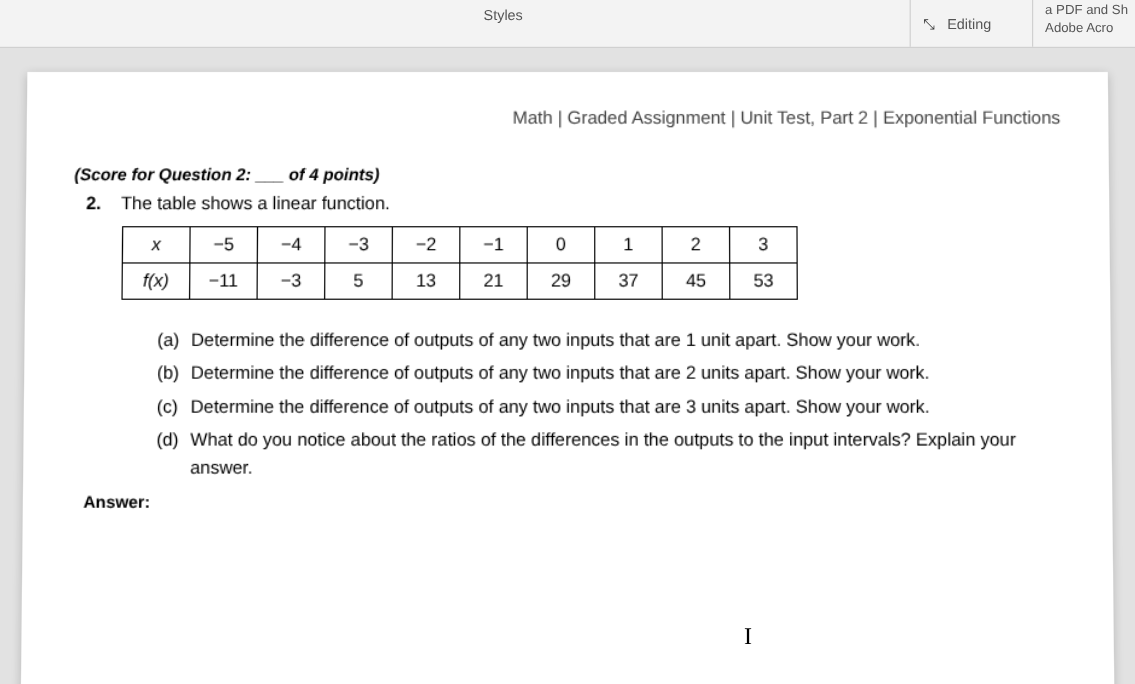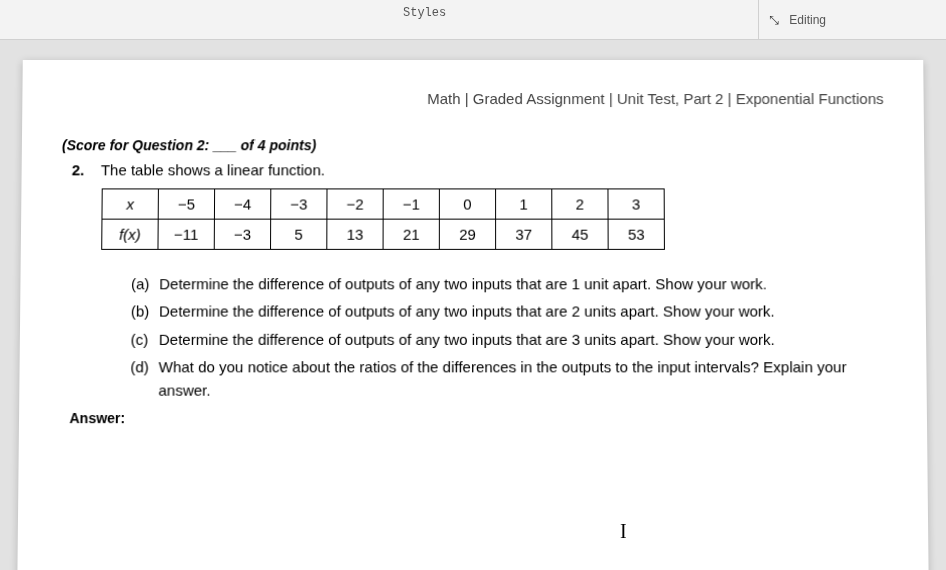--- a/index.html
+++ b/index.html
@@ -19,21 +19,21 @@
       display: flex;
       align-items: center;
       position: relative;
     }
     .ribbon-section {
       position: absolute;
       font-size: 12px;
       color: #555;
       padding: 4px 8px;
     }
-    .styles-label { left: 395px; top: 2px; font-family: Liberation Mono, monospace; }
+    .styles-label { left: 395px; top: 2px; }
     .editing-section {
       position: absolute;
       right: 110px;
       top: 0;
       display: flex;
       align-items: center;
       height: 100%;
       gap: 6px;
       padding: 0 10px;
       border-left: 1px solid #d0d0d0;
@@ -136,20 +136,24 @@
     }
   </style>
 </head>
 <body>
 
 <div class="ribbon">
   <div class="ribbon-section styles-label">Styles</div>
   <div class="editing-section">
     <span class="editing-icon">⤡</span>
     <span class="editing-label">Editing</span>
+  </div>
+  <div class="pdf-section">
+    <div>a PDF  and Sh</div>
+    <div>Adobe Acro</div>
   </div>
 </div>
 
 <div class="page-area">
   <div class="page">
     <div class="doc-header">Math | Graded Assignment | Unit Test, Part 2 | Exponential Functions</div>
 
     <div class="score-line">
       <span>(Score for Question 2: ___</span><span> of 4 points)</span>
     </div>

